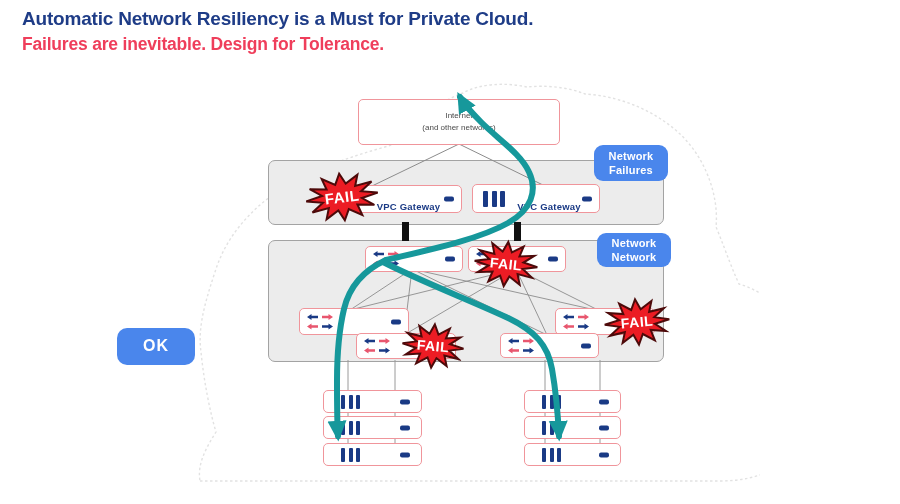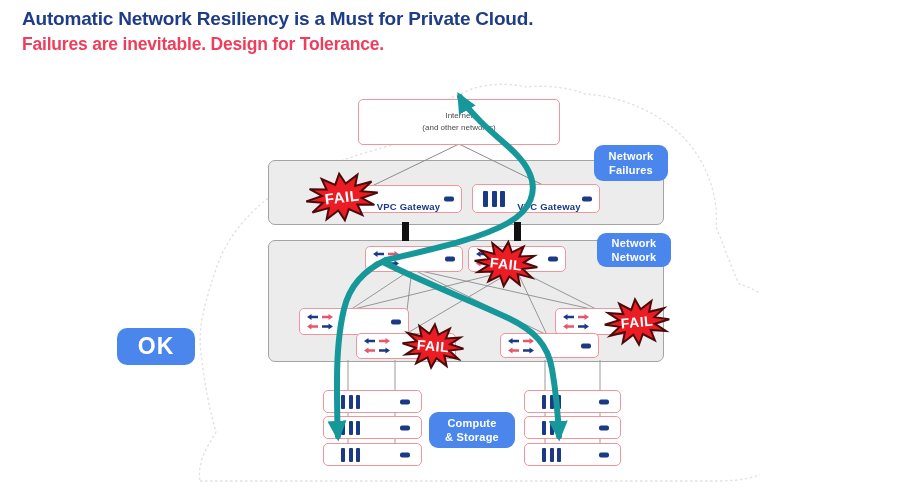--- a/index.html
+++ b/index.html
@@ -27,21 +27,21 @@
   .bars.big i { height:16px; width:5px; }
   .gwtext { font-size:9.5px; font-weight:bold; color:#1a3a85; letter-spacing:.2px; white-space:nowrap; }
   .center { display:flex; align-items:flex-end; justify-content:center; }
 
   .inet { text-align:center; font-size:8px; color:#4a4a4a; line-height:1.45;
           display:flex; flex-direction:column; justify-content:center; }
 
   .badge { background:#4a86ec; color:#ffffff; font-weight:bold; border-radius:9px;
            display:flex; flex-direction:column; align-items:center; justify-content:center;
            font-size:11px; line-height:1.3; letter-spacing:.2px; }
-  .badge.ok { font-size:23px; border-radius:10px; letter-spacing:1px; }
+  .badge.ok { font-size:16px; border-radius:10px; letter-spacing:1px; }
 </style>
 </head>
 <body>
 
 <div class="stage">
 
   <div class="abs title">Automatic Network Resiliency is a Must for Private Cloud.</div>
   <div class="abs subtitle">Failures are inevitable. Design for Tolerance.</div>
 
   <svg class="layer z0">
@@ -218,24 +218,20 @@
   </div>
 
   <div class="abs badge z4" style="left:594px; top:145px; width:74px; height:36px;">
     <span>Network</span>
     <span>Failures</span>
   </div>
   <div class="abs badge z4" style="left:597px; top:233px; width:74px; height:34px;">
     <span>Network</span>
     <span>Network</span>
   </div>
-  <div class="abs badge z4" style="left:429px; top:412px; width:86px; height:36px;">
-    <span>Compute</span>
-    <span>&amp; Storage</span>
-  </div>
   <div class="abs badge ok z4" style="left:117px; top:328px; width:78px; height:37px;">
     <span>OK</span>
   </div>
 
   <svg class="layer z5">
     <g fill="none" stroke="#16989b" stroke-width="6" stroke-linecap="round">
       <path marker-end="url(#tealArrow)" d="M 386,260 C 424,251 478,240 508,223 C 531,210 538,191 529,172 C 521,154 498,139 481,122 C 472,113 465,106 460,97"></path>
       <path marker-end="url(#tealArrow)" d="M 386,260 C 362,271 349,288 344,309 C 339,330 337,356 337,381 C 337,406 337,421 338,436"></path>
       <path marker-end="url(#tealArrow)" d="M 383,262 C 420,281 472,301 506,317 C 536,331 548,346 552,369 C 556,392 558,416 559,436"></path>
     </g>

